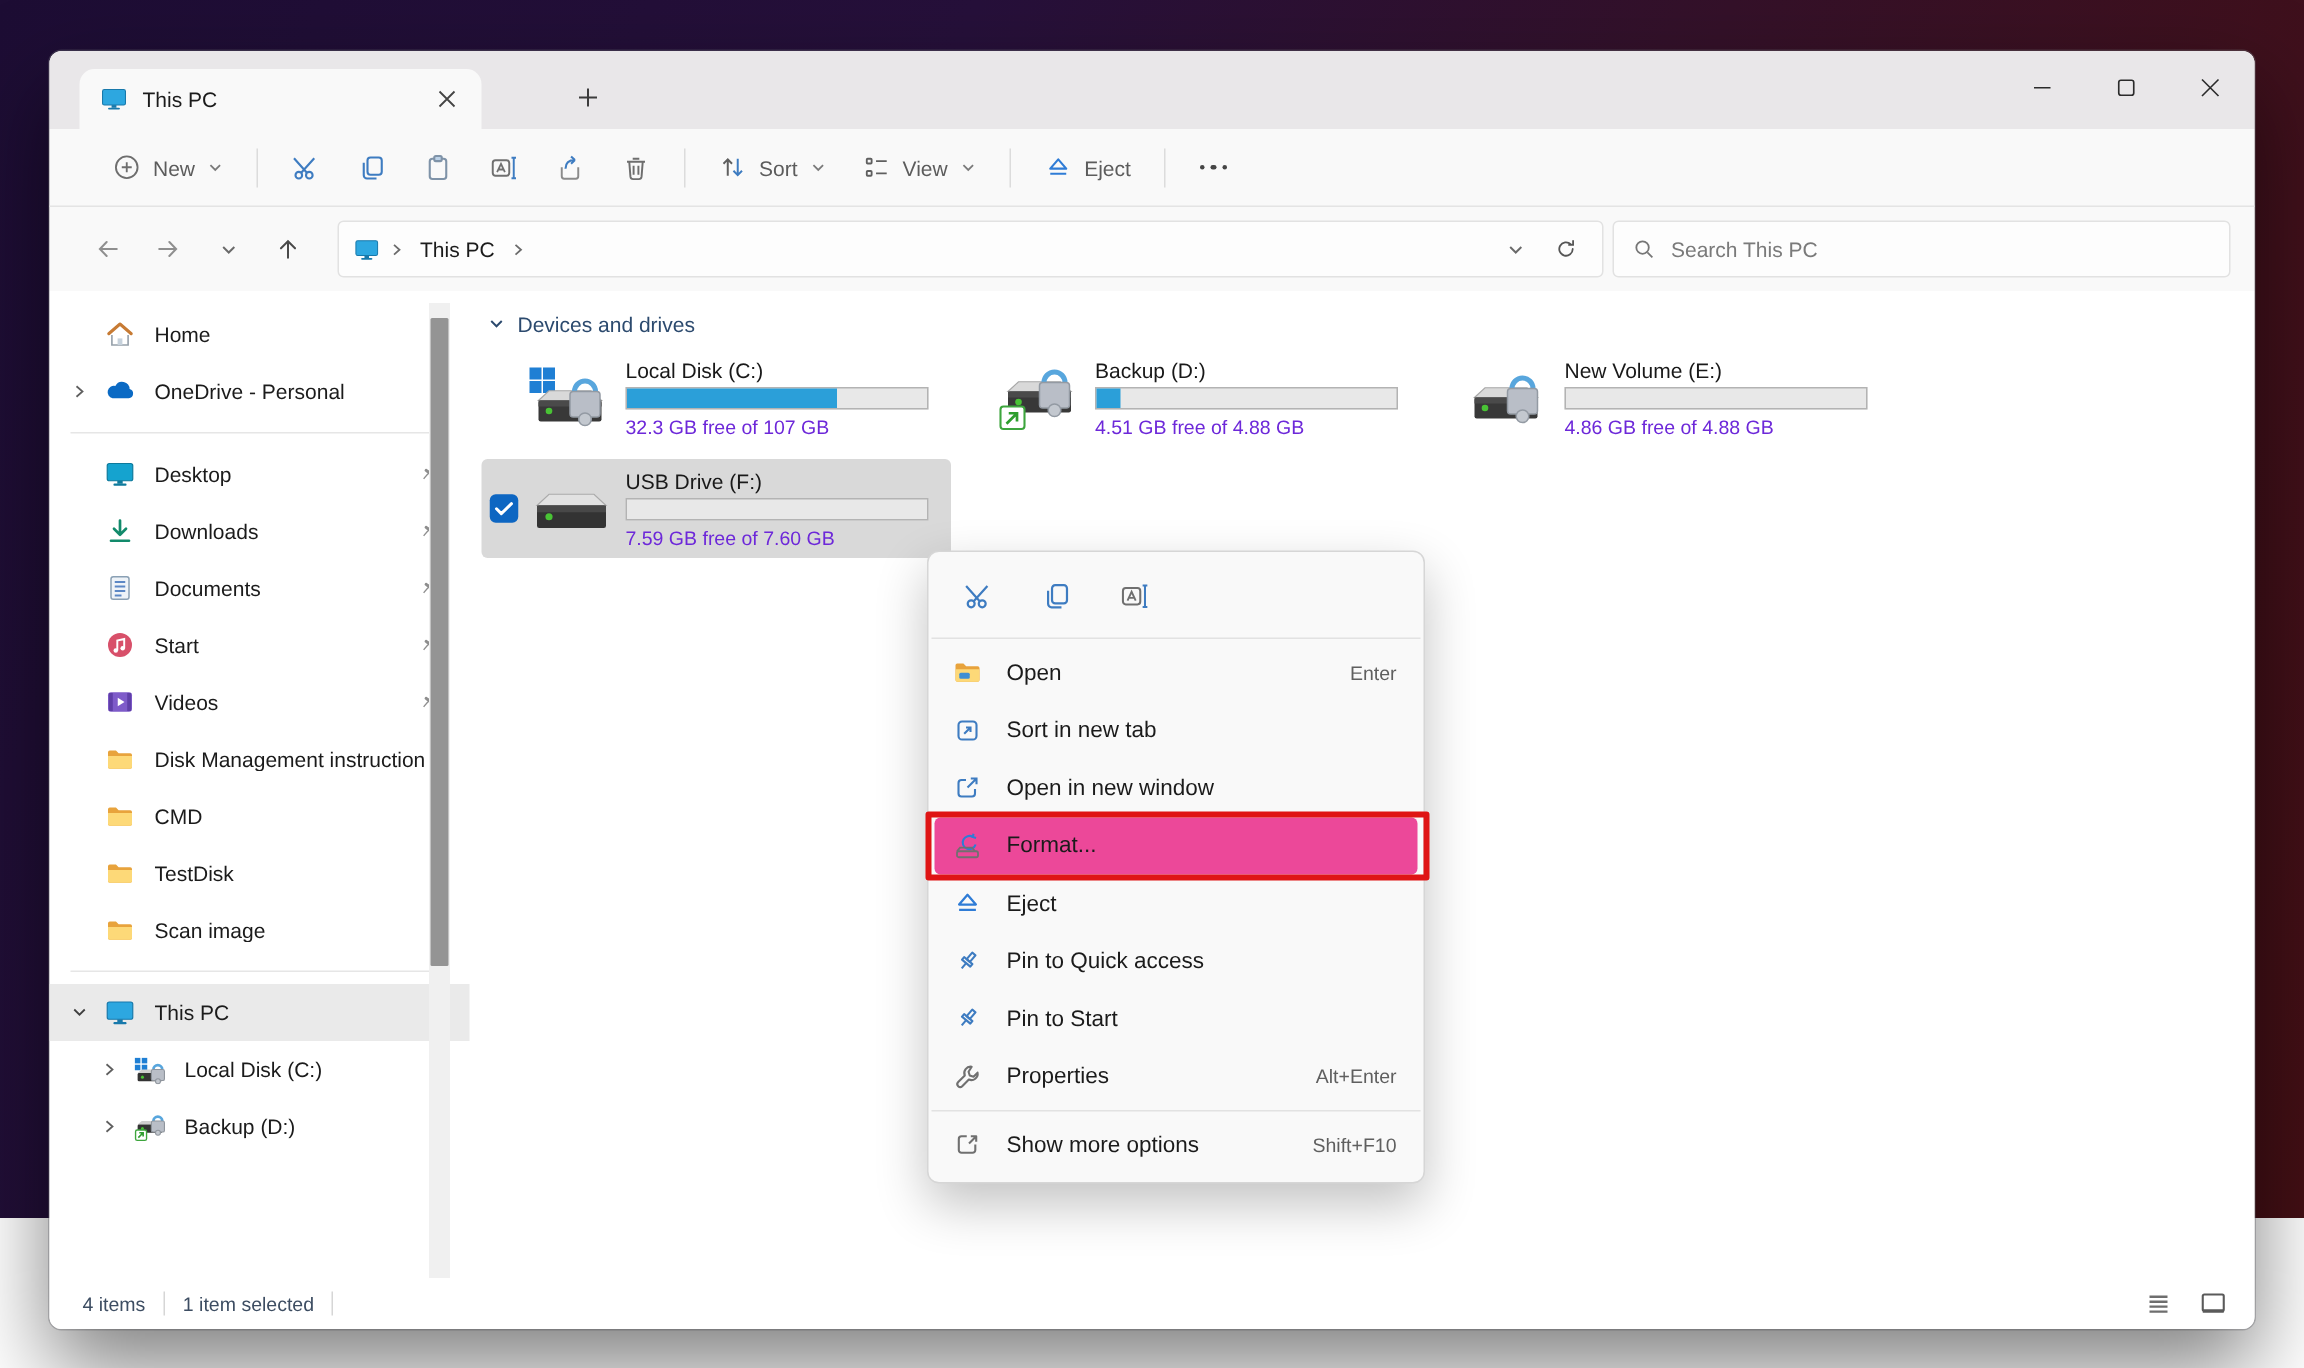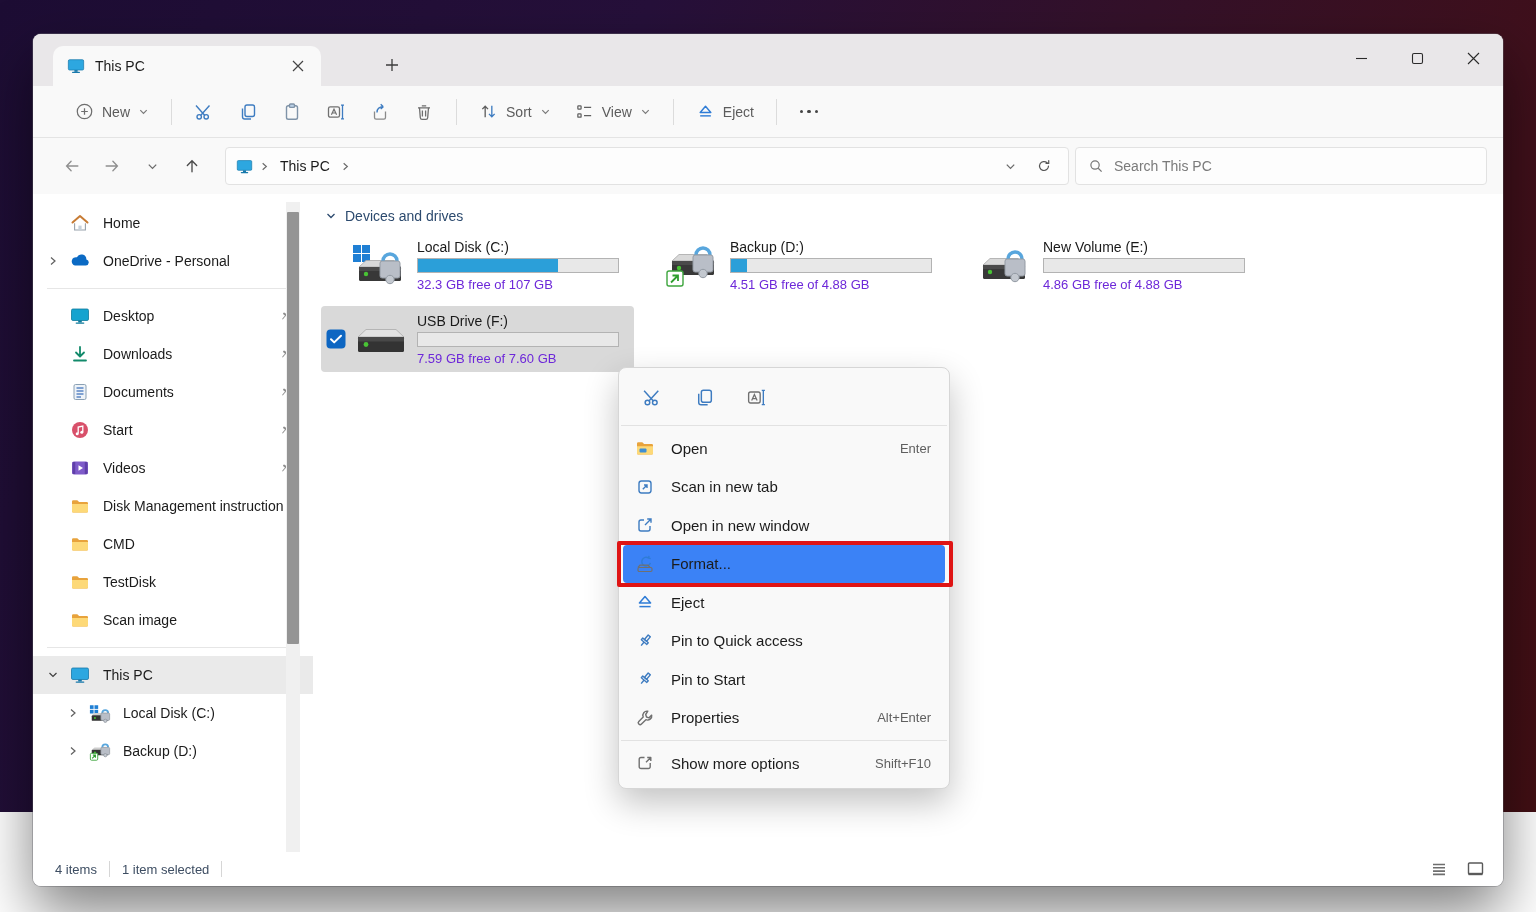--- a/index.html
+++ b/index.html
@@ -73,21 +73,21 @@
   
   .cmenu {
     position:absolute; left:585px; top:333px; width:332px; background:#f9f9f9;
     border:1px solid #d6d6d6; border-radius:8px; box-shadow:0 14px 34px rgba(0,0,0,.24);
     padding:4px 0 5px; z-index:50;
   }
   .cm-iconrow { height:50px; display:flex; align-items:center; gap:18px; padding-left:16px; }
   .cm-iconbtn { width:34px; height:34px; }
   .cm-sep { height:1px; background:#e2e2e2; margin:3px 2px; }
   .cm-item { height:38.5px; margin:0 4px; border-radius:4px; display:flex; align-items:center; gap:16px; padding:0 14px 0 12px; position:relative; }
-  .cm-item.hl { background:#3b82f6; }
+  .cm-item.hl { background:#ec4899; }
   .cm-ic { width:20px; height:20px; flex:0 0 auto; display:flex; align-items:center; justify-content:center; }
   .cm-label { flex:1; font-size:15px; color:#1b1b1b; white-space:nowrap; }
   .cm-short { font-size:13px; color:#5f5f5f; }
   .red-annot { position:absolute; left:-6px; right:-8px; top:-4px; bottom:-4px; border:4px solid #df1414; border-radius:2px; pointer-events:none; }
   
   .statusbar { height:34px; display:flex; align-items:center; padding:0 16px 0 22px; gap:12px; font-size:13px; color:#3d4d62; background:#fff; border-radius:0 0 8px 8px; }
   .st-div { width:1px; height:16px; background:#d6d6d6; }
   .st-spacer { flex:1; }
   .st-btn { width:24px; height:24px; }
   svg { display:block; }
@@ -712,21 +712,21 @@
       <span class="cm-short">Enter</span>
     </div>
 
     <div class="cm-item">
       <span class="cm-ic">
         <svg width="20" height="20" viewBox="0 0 20 20" fill="none" stroke="#3e7cc1" stroke-width="1.4">
               <rect x="4" y="4" width="12" height="12" rx="2.4"></rect>
               <path d="M7.8 12.2 12 8 M9 8h3v3"></path>
             </svg>
       </span>
-      <span class="cm-label">Scan in new tab</span>
+      <span class="cm-label">Sort in new tab</span>
     </div>
 
     <div class="cm-item">
       <span class="cm-ic">
         <svg width="20" height="20" viewBox="0 0 20 20" fill="none" stroke="#3e7cc1" stroke-width="1.4">
               <path d="M9 5H6a2 2 0 0 0-2 2v7a2 2 0 0 0 2 2h7a2 2 0 0 0 2-2v-3"></path>
               <path d="M10 10l6-6 M12.2 4H16v3.8"></path>
             </svg>
       </span>
       <span class="cm-label">Open in new window</span>

